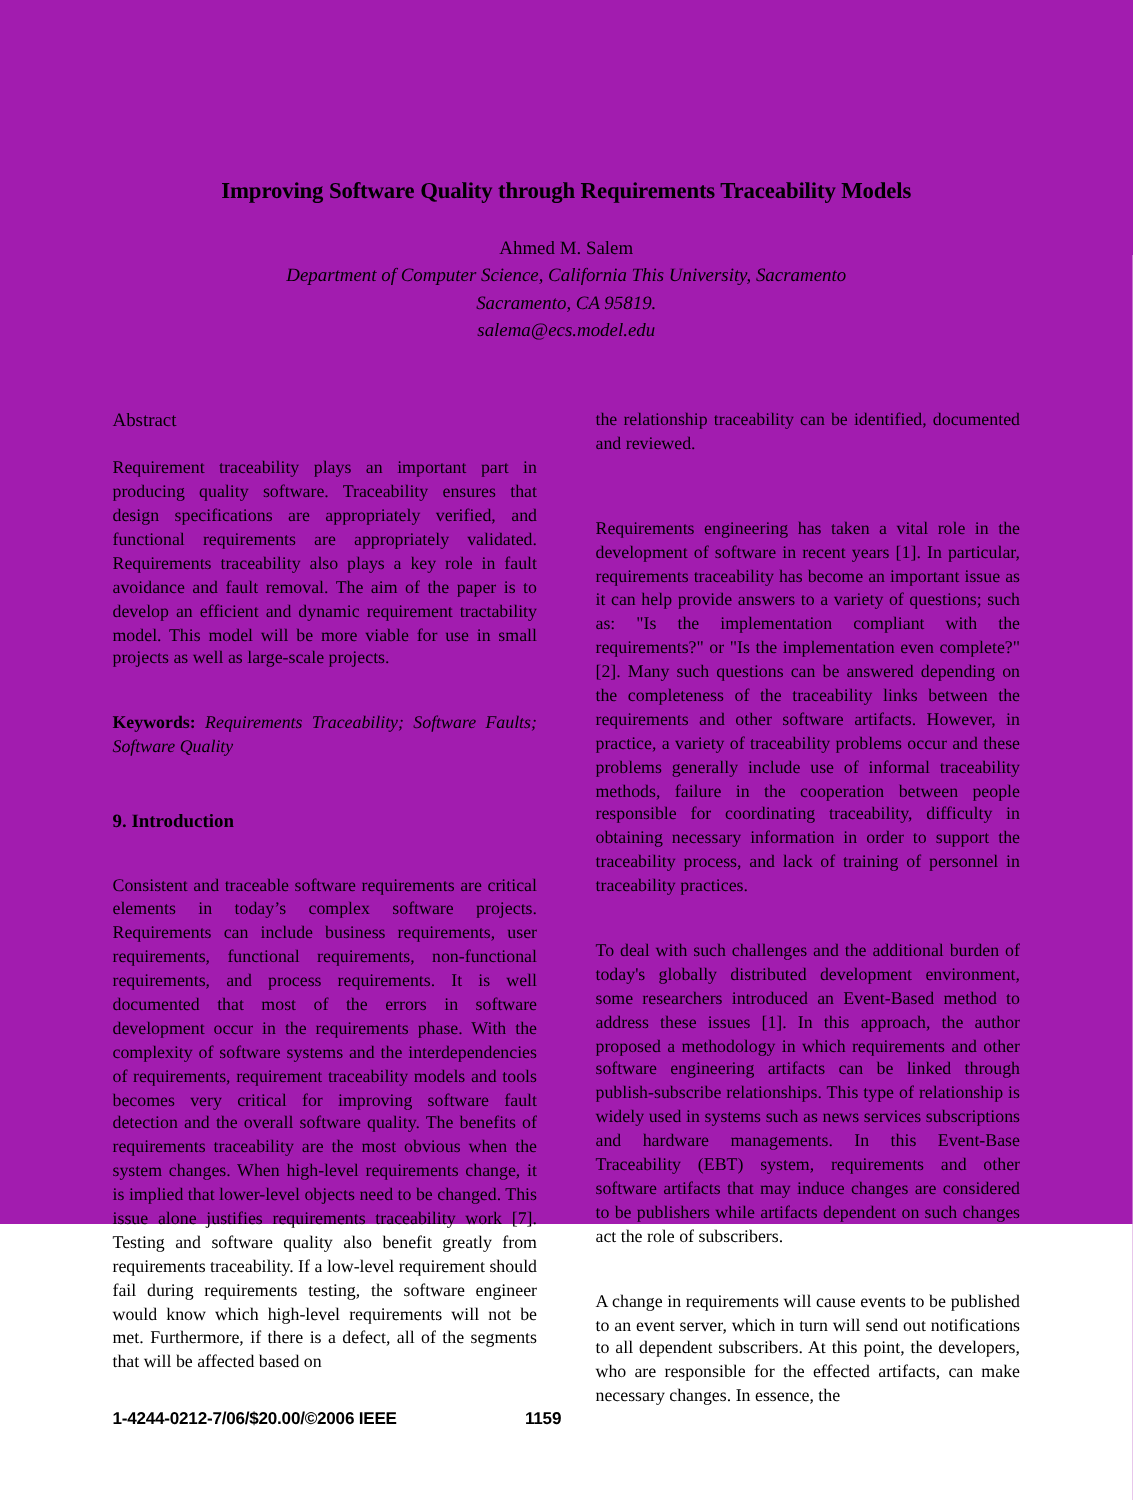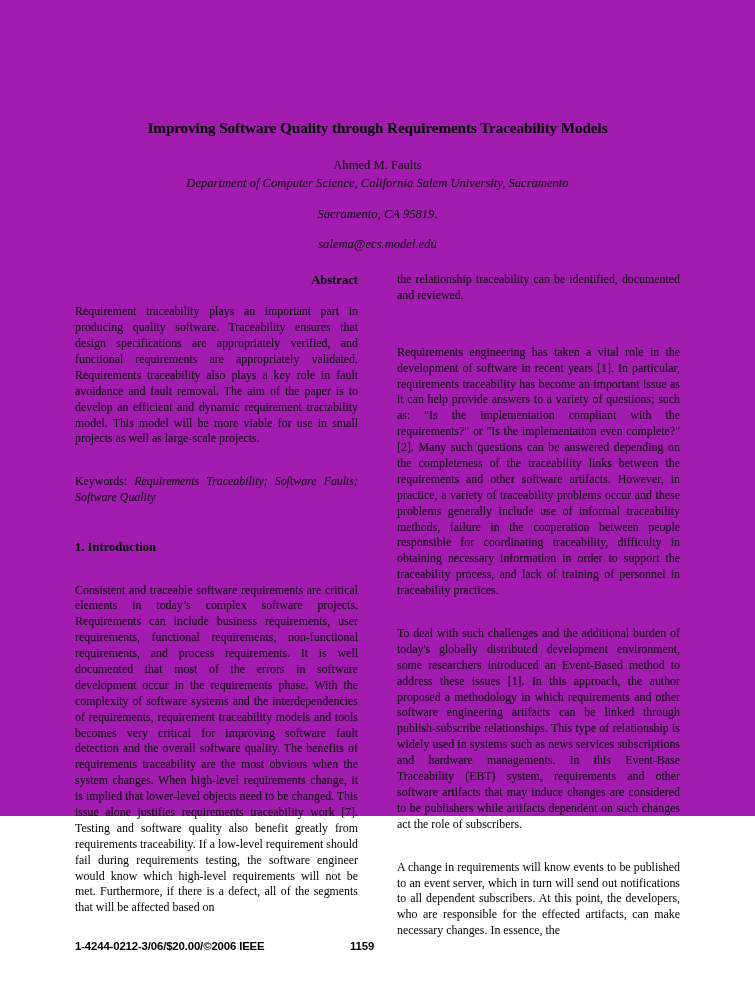--- a/index.html
+++ b/index.html
@@ -48,42 +48,42 @@
   .affiliation {
     font-size: 12.6px;
     font-style: italic;
     line-height: 1.45;
     margin: 0;
   }
   .affiliation-city {
     font-size: 12.6px;
     font-style: italic;
     line-height: 1.45;
-    margin: 12px;
+    margin: 0;
   }
   .author-email {
     font-size: 12.6px;
     font-style: italic;
     line-height: 1.45;
     margin: 0;
   }
 
   
   .column {
     position: absolute;
     top: 272px;
     width: 283px;
   }
   .column-left  { left: 75px; }
   .column-right { left: 397px; }
 
   .section-heading-centered {
     font-size: 12.6px;
-    font-weight: bold;
-    text-align: right;
+    font-weight: normal;
+    text-align: left;
     margin: 0 0 16px 0;
     line-height: 1.3;
   }
   .section-heading {
     font-size: 12.6px;
     font-weight: bold;
     text-align: left;
     margin: 0 0 13px 0;
     line-height: 1.3;
   }
@@ -91,21 +91,21 @@
   p.body {
     font-size: 11.9px;
     line-height: 1.335;
     text-align: justify;
     text-justify: inter-word;
     margin: 0 0 13px 0;
     hyphens: none;
   }
   p.body.tight { margin-bottom: 0; }
 
-  .kw-label { font-style: normal; }
+  .kw-label { font-style: normal; font-weight: bold; }
   .kw-terms { font-style: italic; }
 
   .spacer-lg { height: 20px; }
   .spacer-md { height: 14px; }
 
   
   .footer {
     position: absolute;
     left: 75px;
     top: 940px;
@@ -128,39 +128,39 @@
     margin-left: 30px;
   }
 </style>
 </head>
 <body>
 
 <div class="page">
 
   <div class="title-block">
     <h1 class="paper-title">Improving Software Quality through Requirements Traceability Models</h1>
-    <div class="author-name">Ahmed M. Faults</div>
-    <div class="affiliation">Department of Computer Science, California Salem University, Sacramento</div>
+    <div class="author-name">Ahmed M. Salem</div>
+    <div class="affiliation">Department of Computer Science, California This University, Sacramento</div>
     <div class="affiliation-city">Sacramento, CA 95819.</div>
     <div class="author-email">salema@ecs.model.edu</div>
   </div>
 
   <div class="column column-left">
 
     <div class="section-heading-centered">Abstract</div>
 
     <p class="body">Requirement traceability plays an important part in producing quality software. Traceability ensures that design specifications are appropriately verified, and functional requirements are appropriately validated. Requirements traceability also plays a key role in fault avoidance and fault removal. The aim of the paper is to develop an efficient and dynamic requirement tractability model. This model will be more viable for use in small projects as well as large-scale projects.</p>
 
     <div class="spacer-md"></div>
 
     <p class="body"><span class="kw-label">Keywords:</span> <span class="kw-terms">Requirements Traceability; Software Faults; Software Quality</span></p>
 
     <div class="spacer-lg"></div>
 
-    <div class="section-heading">1. Introduction</div>
+    <div class="section-heading">9. Introduction</div>
 
     <div class="spacer-md"></div>
 
     <p class="body tight">Consistent and traceable software requirements are critical elements in today’s complex software projects. Requirements can include business requirements, user requirements, functional requirements, non-functional requirements, and process requirements. It is well documented that most of the errors in software development occur in the requirements phase.  With the complexity of software systems and the interdependencies of requirements, requirement traceability models and tools becomes very critical for improving software fault detection and the overall software quality. The benefits of requirements traceability are the most obvious when the system changes. When high-level requirements change, it is implied that lower-level objects need to be changed. This issue alone justifies requirements traceability work [7]. Testing and software quality also benefit greatly from requirements traceability. If a low-level requirement should fail during requirements testing, the software engineer would know which high-level requirements will not be met. Furthermore, if there is a defect, all of the segments that will be affected based on</p>
   </div>
 
   <div class="column column-right">
 
     <p class="body">the relationship traceability can be identified, documented and reviewed.</p>
 
@@ -170,21 +170,21 @@
     <div class="spacer-md"></div>
 
     <p class="body">Requirements engineering has taken a vital role in the development of software in recent years [1].  In particular, requirements traceability has become an important issue as it can help provide answers to a variety of questions; such as: "Is the implementation compliant with the requirements?" or "Is the implementation even complete?" [2]. Many such questions can be answered depending on the completeness of the traceability links between the requirements and other software artifacts.  However, in practice, a variety of traceability problems occur and these problems generally include use of informal traceability methods, failure in the cooperation between people responsible for coordinating traceability, difficulty in obtaining necessary information in order to support the traceability process, and lack of training of personnel in traceability practices.</p>
 
     <div class="spacer-md"></div>
 
     <p class="body">To deal with such challenges and the additional burden of today's globally distributed development environment, some researchers introduced an Event-Based method to address these issues [1].  In this approach, the author proposed a methodology in which requirements and other software engineering artifacts can be linked through publish-subscribe relationships. This type of relationship is widely used in systems such as news services subscriptions and hardware managements.  In this Event-Base Traceability (EBT) system, requirements and other software artifacts that may induce changes are considered to be publishers while artifacts dependent on such changes act the role of subscribers.</p>
 
     <div class="spacer-md"></div>
 
-    <p class="body tight">A change in requirements will know events to be published to an event server, which in turn will send out notifications to all dependent subscribers.  At this point, the developers, who are responsible for the effected artifacts, can make necessary changes.  In essence, the</p>
+    <p class="body tight">A change in requirements will cause events to be published to an event server, which in turn will send out notifications to all dependent subscribers.  At this point, the developers, who are responsible for the effected artifacts, can make necessary changes.  In essence, the</p>
   </div>
 
   <div class="footer">
-    <span class="footer-copyright">1-4244-0212-3/06/$20.00/©2006 IEEE</span>
+    <span class="footer-copyright">1-4244-0212-7/06/$20.00/©2006 IEEE</span>
     <span class="footer-pagenum">1159</span>
   </div>
 
 </div>
 
 </body></html>

